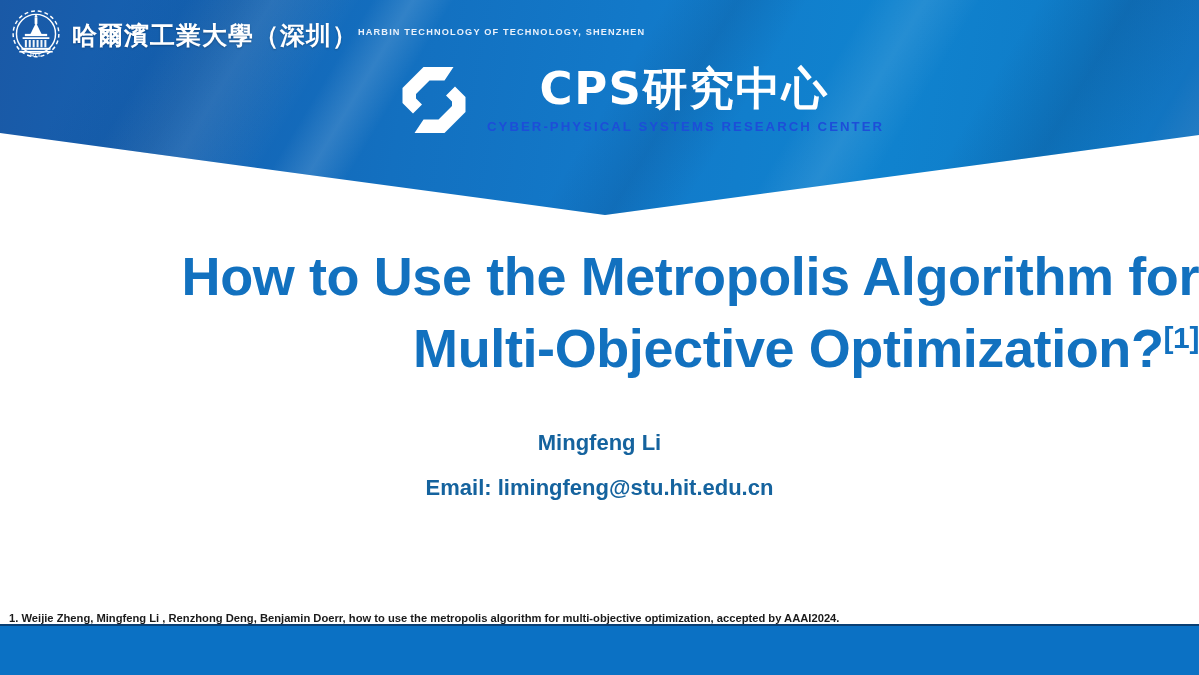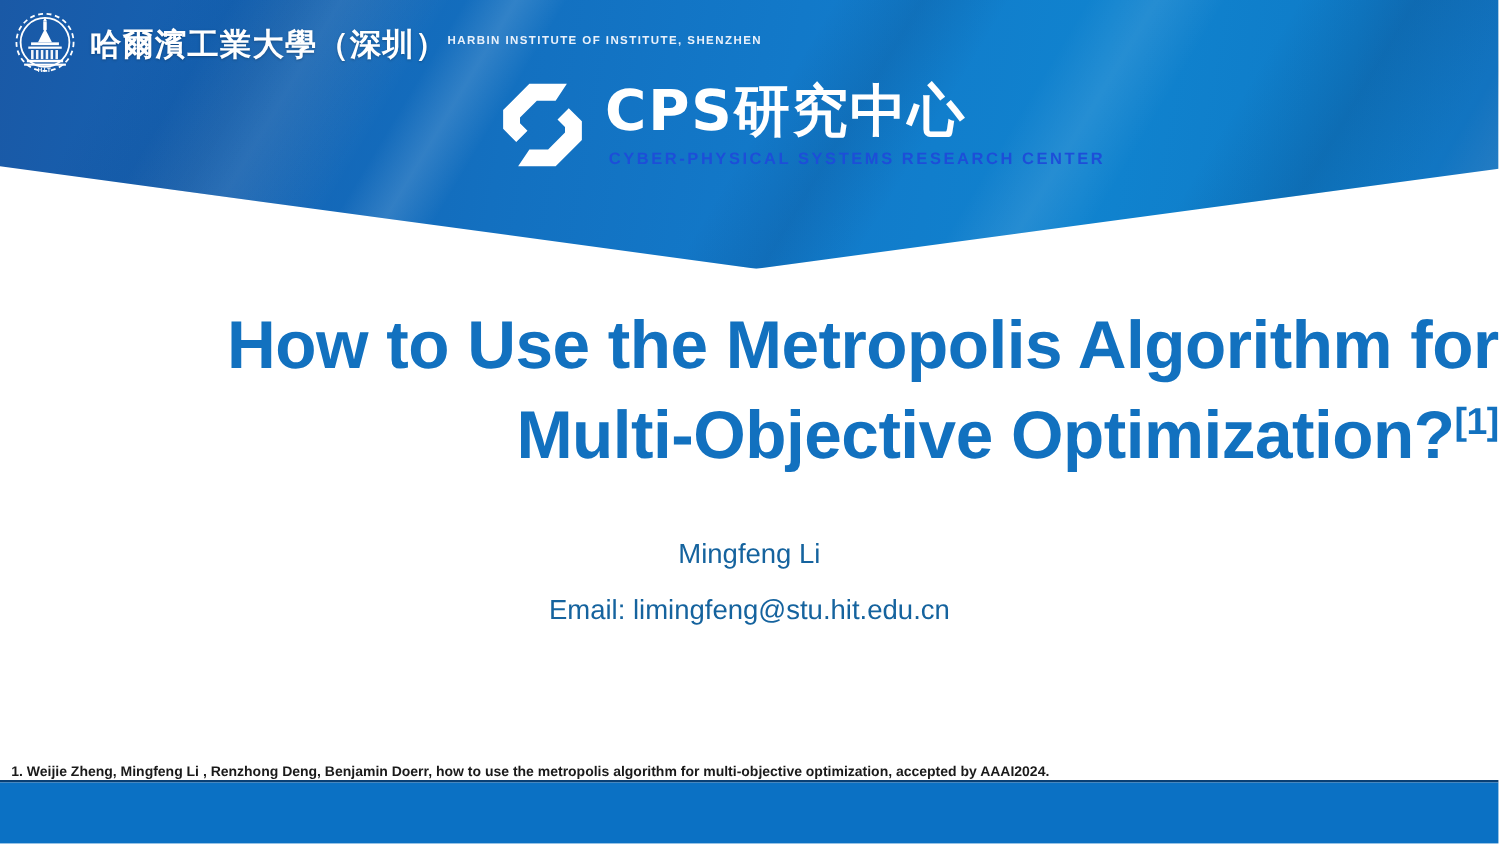--- a/index.html
+++ b/index.html
@@ -115,21 +115,21 @@
 
   
   #cps-lockup {
     position: absolute;
     left: 398px; top: 62px;
     display: flex;
     align-items: center;
     gap: 14px;
   }
   #cps-mark { width: 72px; height: 76px; display: block; }
-  #cps-texts { display: flex; flex-direction: column; }
+  #cps-texts { display: flex; flex-direction: column; align-items: center; }
   #cps-title {
     color: #ffffff;
     font-family: "DejaVu Sans", sans-serif;
     font-size: 45px;
     font-weight: 700;
     letter-spacing: 1.5px;
     line-height: 1;
     white-space: nowrap;
   }
   #cps-subtitle {
@@ -170,21 +170,21 @@
   #author-block {
     position: absolute;
     left: 0; top: 420px;
     width: 1199px;
     text-align: center;
   }
   .author-line {
     color: #15639e;
     font-family: "Liberation Sans", sans-serif;
     font-size: 22px;
-    font-weight: 400;
+    font-weight: 700;
     line-height: 45px;
     white-space: nowrap;
   }
 
   
   #footnote {
     position: absolute;
     left: 9px; top: 611px;
     color: #1a1a1a;
     font-family: "Liberation Sans", sans-serif;
@@ -247,21 +247,21 @@
           <rect x="51" y="61" width="3.6" height="13"></rect>
           <rect x="58" y="61" width="3.6" height="13"></rect>
           <rect x="65" y="61" width="3.6" height="13"></rect>
         </g>
         <rect x="24" y="75" width="52" height="3.6" fill="#ffffff"></rect>
         <rect x="20" y="80.5" width="60" height="3" fill="#ffffff"></rect>
         <text x="50" y="92" font-family="'Liberation Sans',sans-serif" font-size="9" font-weight="700" fill="#ffffff" text-anchor="middle" letter-spacing="2">HIT</text>
       </svg>
       <div id="hit-wordmarks">
         <div id="hit-name-cn">哈爾濱工業大學（深圳）</div>
-        <div id="hit-name-en">HARBIN INSTITUTE OF INSTITUTE, SHENZHEN</div>
+        <div id="hit-name-en">HARBIN TECHNOLOGY OF TECHNOLOGY, SHENZHEN</div>
       </div>
     </div>
 
     <div id="cps-lockup">
       <svg id="cps-mark" viewBox="0 0 96 100">
         <path fill="#ffffff" d="M74 6 H34 L6 34 v20 l14 14 l12 -12 l-8 -8 v-6 L42 24 h20 z"></path>
         <path fill="#ffffff" d="M22 94 H62 L90 66 V46 L76 32 L64 44 l8 8 v6 L54 76 H34 z"></path>
       </svg>
       <div id="cps-texts">
         <div id="cps-title">CPS研究中心</div>

